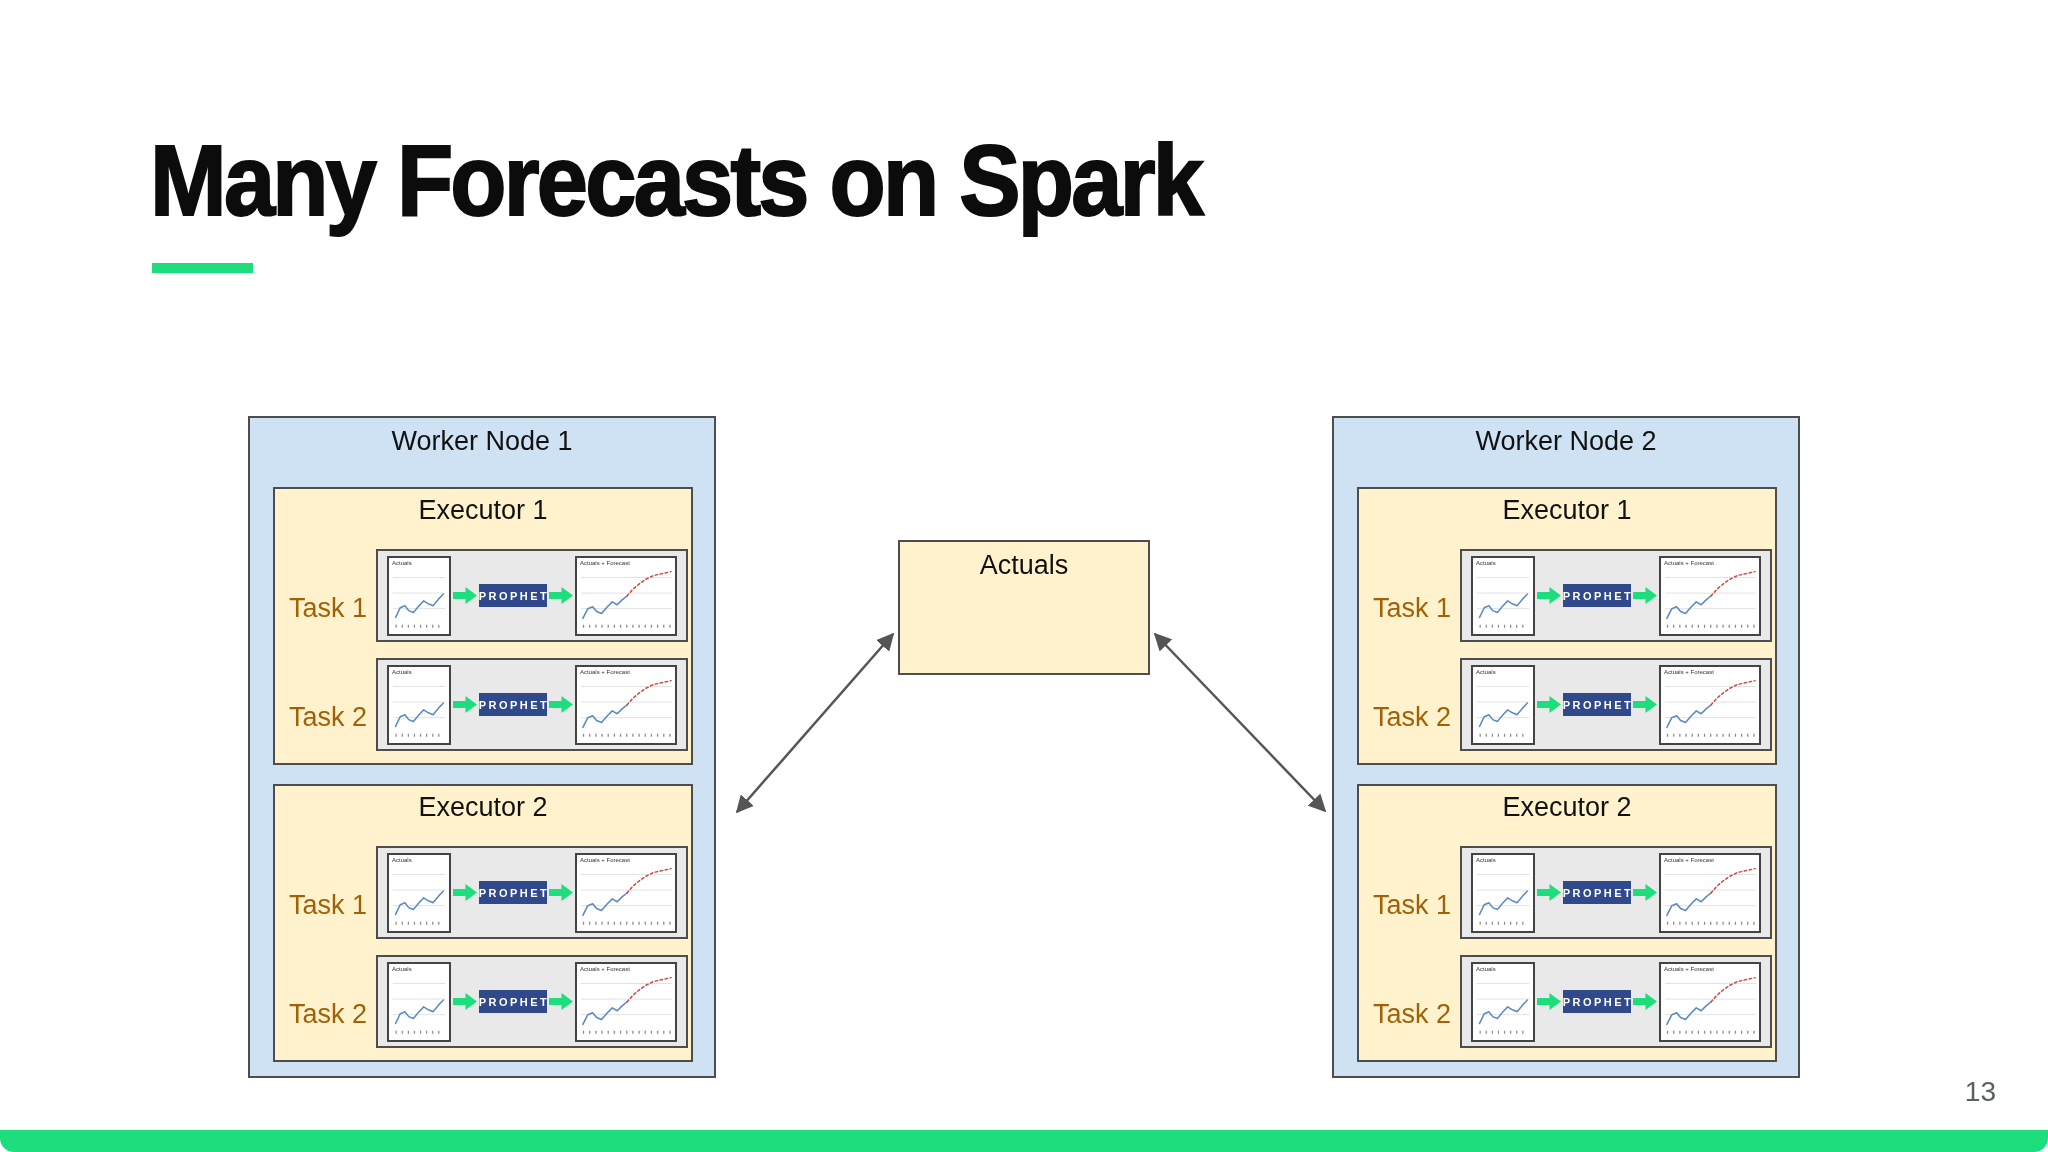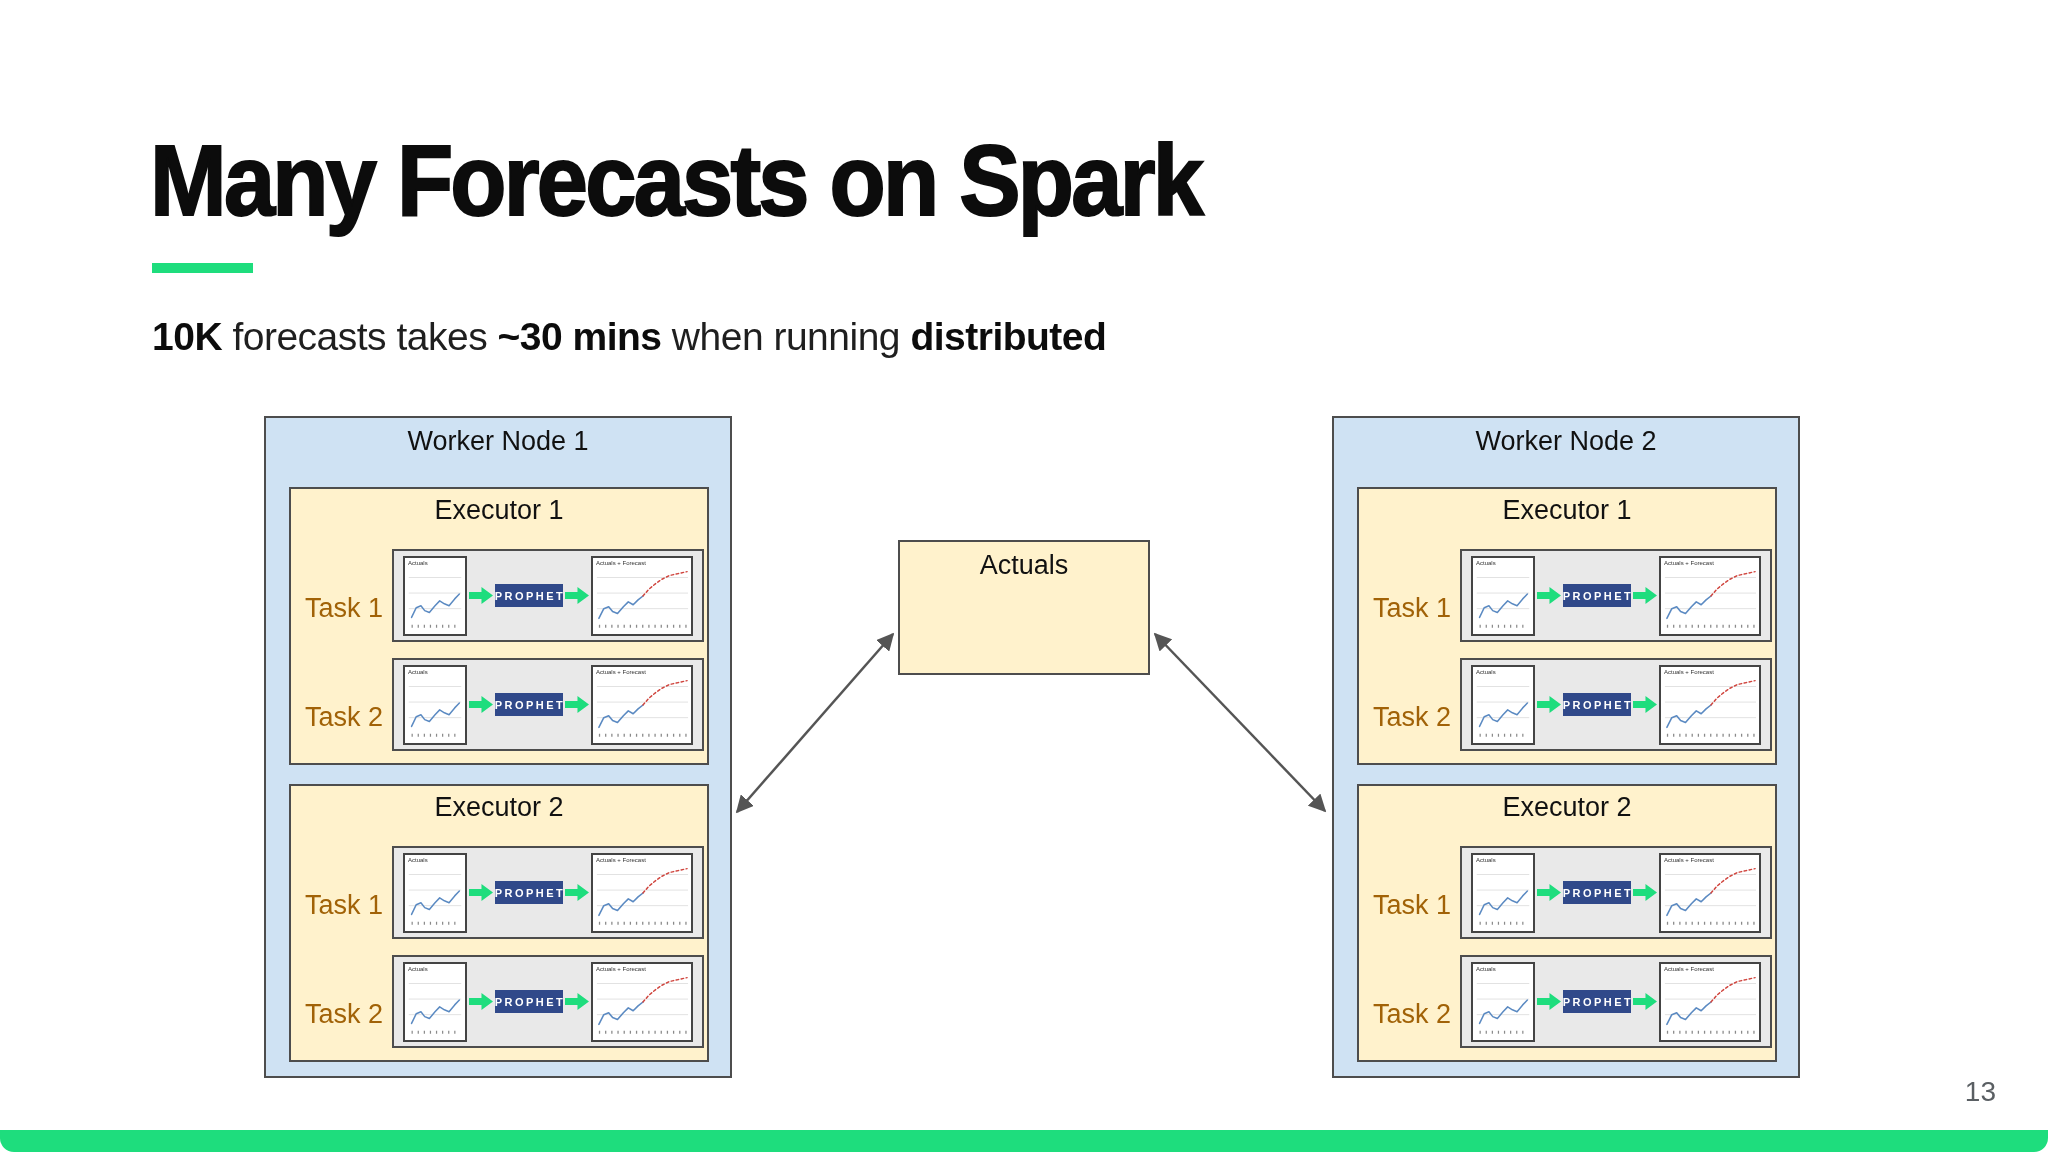--- a/index.html
+++ b/index.html
@@ -28,21 +28,21 @@
     font-size:39px; font-weight:400; color:#1f1f1f;
     letter-spacing:-0.5px; white-space:nowrap;
   }
   .subtitle b { font-weight:700; color:#0c0c0c; }
 
   
   .worker-node {
     position:absolute; top:416px; width:468px; height:662px;
     background:#cfe2f3; border:2px solid #4d4d4d;
   }
-  .worker-node.left  { left:264px;padding-left:37px; }
+  .worker-node.left  { left:248px;padding-left:37px; }
   .worker-node.right { left:1332px; }
   .node-title {
     position:absolute; top:8px; left:0; width:100%;
     text-align:center; font-size:27px; color:#111;
   }
   .executor {
     position:absolute; left:23px; width:420px; height:278px;
     background:#fff2cc; border:2px solid #4d4d4d;
   }
   .executor.e1 { top:69px; }
@@ -145,21 +145,20 @@
       <line x1="6" y1="70" x2="96" y2="70" stroke="#8a8a8a" stroke-width="3" stroke-dasharray="1.3 5"></line>
     </g>
   </defs>
 </svg>
 
 <div class="slide">
 
   <h1 class="title">Many Forecasts on Spark</h1>
   <div class="title-underline"></div>
 
-  <p class="subtitle"><b>10K</b><span> forecasts takes </span><b>~30 mins</b><span> when running </span><b>distributed</b></p>
 
   <section class="worker-node left">
     <div class="node-title">Worker Node 1</div>
 
     <div class="executor e1">
       <div class="exec-title">Executor 1</div>
 
       <div class="task-row r1">
         <span class="task-label">Task 1</span>
         <div class="task-box">

